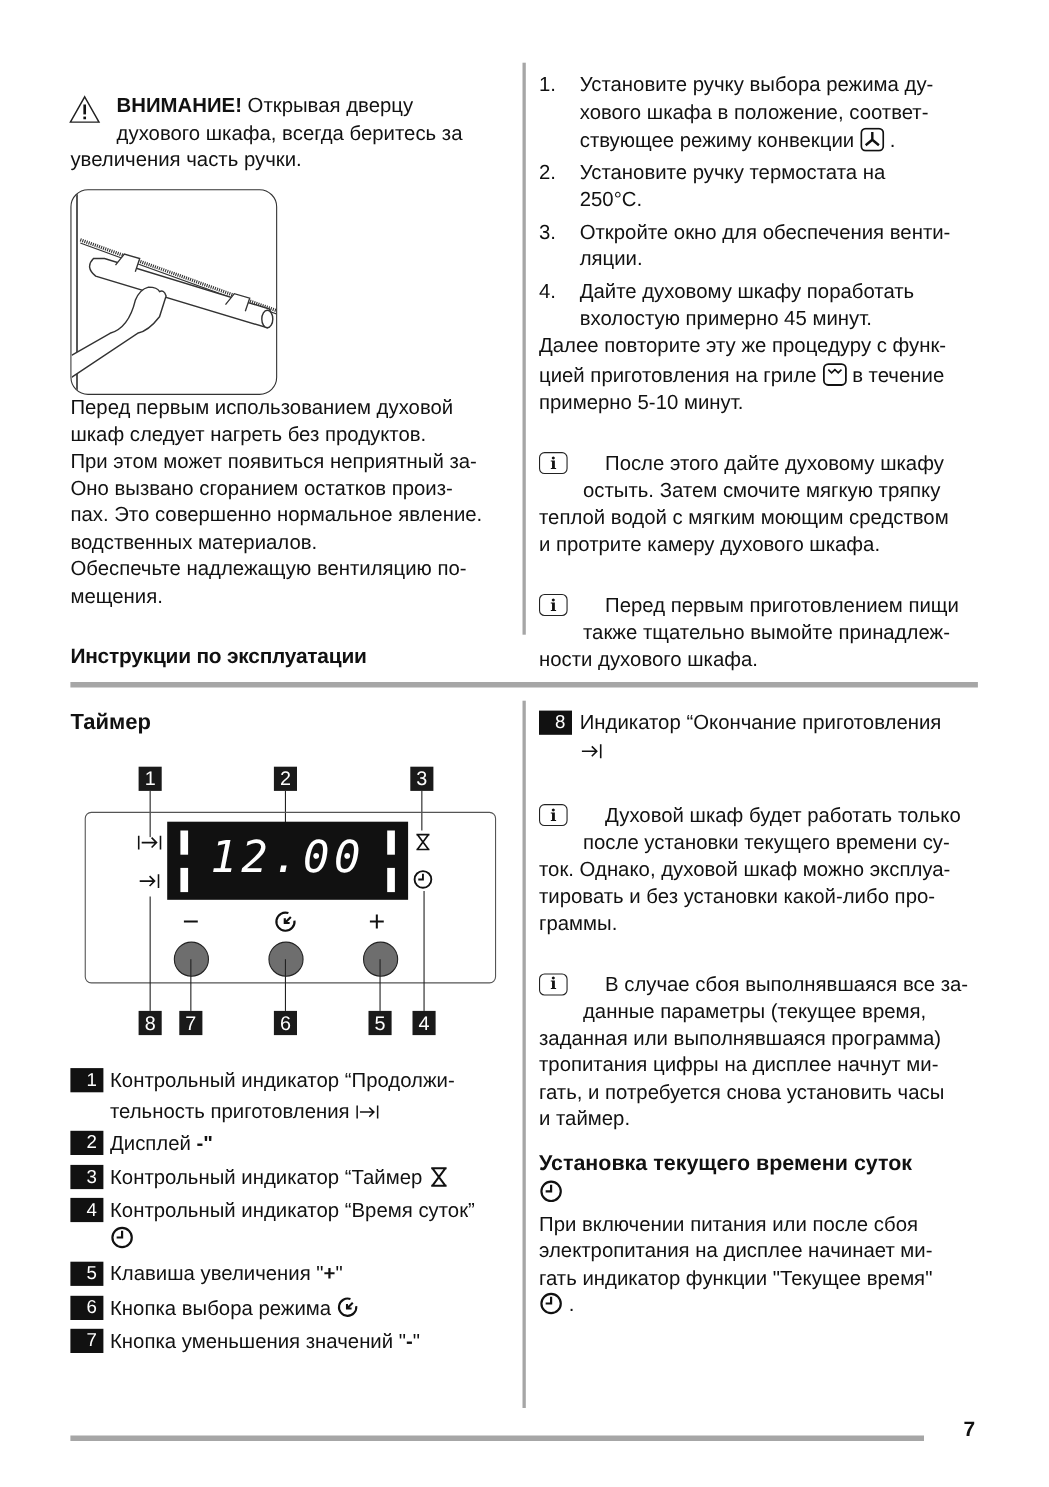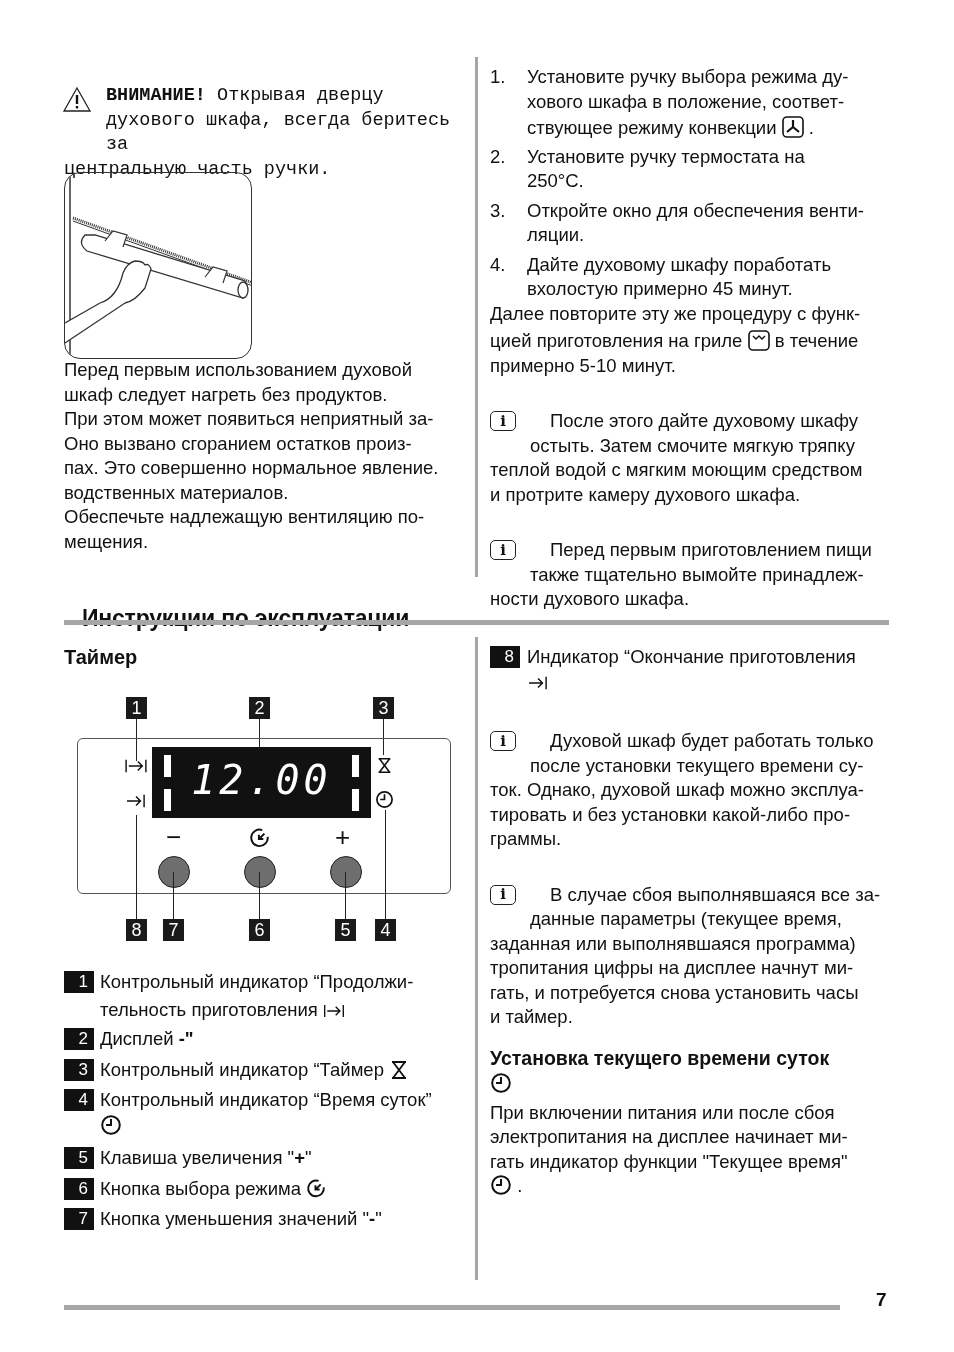--- a/index.html
+++ b/index.html
@@ -17,21 +17,21 @@
   .info-icon { width: 26px; height: 20px; border: 1.6px solid #222; border-radius: 5px;
                box-sizing: border-box; display: inline-flex; align-items: center; justify-content: center;
                font-family: "DejaVu Serif", serif; font-weight: bold; font-size: 15px; line-height: 1; }
   .ol-item { position: relative; padding-left: 37px; }
   .ol-item .num { position: absolute; left: 0; top: 0; }
   .badge { display: inline-block; background: #111; color: #fff; width: 21px; height: 21px;
            text-align: center; font-size: 17px; line-height: 21px; vertical-align: middle; }
   .legend-item { position: relative; padding-left: 36px; }
   .legend-item .badge { position: absolute; left: 0; top: 1px; width: 30px; height: 22px; line-height: 22px; text-align: right; padding-right: 6px; box-sizing: border-box; }
   .inline-svg { display: inline-block; vertical-align: -4px; }
-  h1.title { font-size: 23px; font-weight: bold; margin: 18px; letter-spacing: -0.2px; }
+  h1.title { font-size: 19px; font-weight: bold; margin: 0; letter-spacing: -0.2px; }
   h2.sub { font-size: 20px; font-weight: bold; margin: 0; }
   
   .panel { position: absolute; left: 77px; top: 738px; width: 374px; height: 156px;
            border: 1.3px solid #555; border-radius: 6px; box-sizing: border-box; }
   .display { position: absolute; left: 152px; top: 747px; width: 219px; height: 71px; background: #111; }
   .seg { position: absolute; background: #fff; width: 7px; }
   .digits { position: absolute; left: 0; right: 0; top: 10px; text-align: center; color: #fff;
             font-family: "DejaVu Sans Mono", monospace; font-size: 40px; font-style: italic;
             letter-spacing: 4px; font-weight: normal; }
   .knob { position: absolute; width: 32px; height: 32px; border-radius: 50%; background: #6e6e6e;
@@ -58,31 +58,31 @@
     </symbol>
     <symbol id="duration" viewBox="0 0 26 20">
       <path d="M2 3 V17 M5 10 H20 M15 5 L20 10 L15 15 M24 3 V17" fill="none" stroke="#111" stroke-width="1.6"></path>
     </symbol>
     <symbol id="endtime" viewBox="0 0 22 20">
       <path d="M1 10 H16 M11 5 L16 10 L11 15 M20 3 V17" fill="none" stroke="#111" stroke-width="1.6"></path>
     </symbol>
   </defs>
 </svg>
 
-<div class="abs txt" style="left:64px; top:84px; width:400px;font-family:Liberation Mono, monospace;">
+<div class="abs txt" style="left:64px; top:84px; width:400px;">
   <svg class="abs" style="left:-2px; top:2px;" width="30" height="27" viewBox="0 0 30 27">
     <path d="M15 2 L28 25 H2 Z" fill="none" stroke="#222" stroke-width="1.3"></path>
     <rect x="13.8" y="9" width="2.4" height="9" fill="#111"></rect>
     <rect x="13.8" y="20" width="2.4" height="2.4" fill="#111"></rect>
   </svg>
   <div style="padding-left:42px;">
     <span class="bold">ВНИМАНИЕ!</span><span> Открывая дверцу</span>
   </div>
   <div style="padding-left:42px;">духового шкафа, всегда беритесь за</div>
-  <div>центральную часть ручки.</div>
+  <div>увеличения часть ручки.</div>
 </div>
 
 <div class="abs" style="left:64px; top:172px; width:188px; height:187px; border:1.5px solid #333; border-radius:16px; box-sizing:border-box; overflow:hidden;">
   <svg width="188" height="187" viewBox="0 0 188 187">
     <line x1="5" y1="0" x2="5" y2="187" stroke="#333" stroke-width="1.5"></line>
     <path d="M8 45 L188 110" stroke="#333" stroke-width="3" stroke-dasharray="1 1"></path>
     <path d="M8 48 L188 113" stroke="#333" stroke-width="1"></path>
     <path d="M20 62 Q12 70 22 78 L178 125 Q186 120 180 108 L30 62 Z" fill="#fff" stroke="#333" stroke-width="1.3"></path>
     <ellipse cx="178" cy="117" rx="5" ry="8" fill="#fff" stroke="#333" stroke-width="1.3"></ellipse>
     <path d="M40 68 L48 58 L62 62 L58 74" fill="#fff" stroke="#333" stroke-width="1.2"></path>

